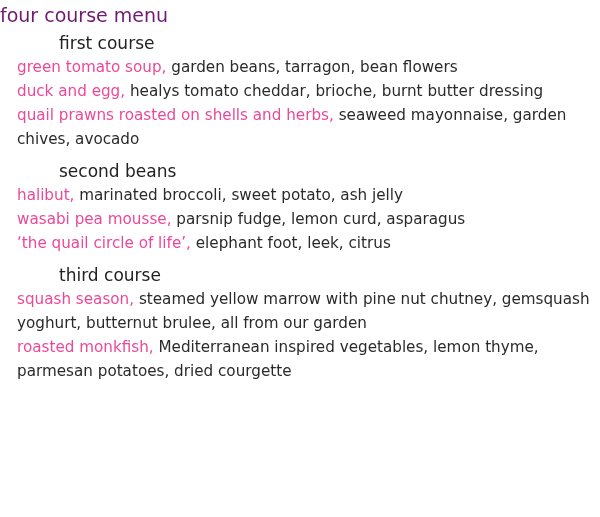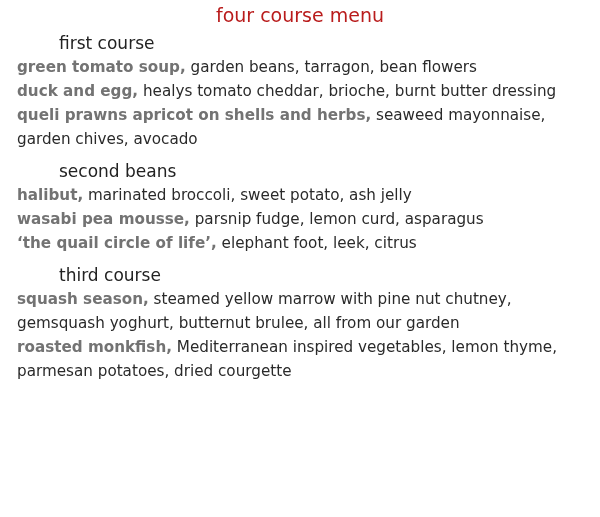--- a/index.html
+++ b/index.html
@@ -1,40 +1,40 @@
 <!DOCTYPE html>
 <html><head>
 <meta charset="utf-8">
 <style>
   html, body { margin: 0; padding: 0; background: #ffffff; }
   body { width: 600px; height: 517px; overflow: hidden; position: relative;
          font-family: "DejaVu Sans", sans-serif; color: #1a1a1a; }
-  .title { position: absolute; top: 4px; left: 0; width: 600px; text-align: center;
-           font-size: 19px; color: #b91c1c; }
+  .title { position: absolute; top: 4px; left: 0; width: 600px; 
+           font-size: 19px; color: #701a75; }
   .menu { position: absolute; left: 17px; top: 31px; width: 580px; }
   .heading { font-size: 17px; line-height: 24px; color: #222; margin-left: 42px; }
   .dish { font-size: 15.2px; line-height: 24px; color: #2a2a2a; }
-  .dish .name { font-weight: bold; color: #737373; }
+  .dish .name { font-weight: normal; color: #ec4899; }
   .gap { height: 8px; }
   .watermark { position: absolute; left: 201px; top: 240px; font-size: 40px;
                color: #ececec; letter-spacing: 2px; z-index: -1; text-align: center; }
 </style>
 </head>
 <body>
 
 <div class="watermark">zomato</div>
 
 <div class="title">four course menu</div>
 
 <div class="menu">
   <section>
     <div class="heading">first course</div>
     <div class="dish"><span class="name">green tomato soup,</span><span> garden beans, tarragon, bean flowers</span></div>
     <div class="dish"><span class="name">duck and egg,</span><span> healys tomato cheddar, brioche, burnt butter dressing</span></div>
-    <div class="dish"><span class="name">queli prawns apricot on shells and herbs,</span><span> seaweed mayonnaise, garden chives, avocado</span></div>
+    <div class="dish"><span class="name">quail prawns roasted on shells and herbs,</span><span> seaweed mayonnaise, garden chives, avocado</span></div>
   </section>
   <div class="gap"></div>
   <section>
     <div class="heading">second beans</div>
     <div class="dish"><span class="name">halibut,</span><span> marinated broccoli, sweet potato, ash jelly</span></div>
     <div class="dish"><span class="name">wasabi pea mousse,</span><span> parsnip fudge, lemon curd, asparagus</span></div>
     <div class="dish"><span class="name">‘the quail circle of life’,</span><span> elephant foot, leek, citrus</span></div>
   </section>
   <div class="gap"></div>
   <section>

